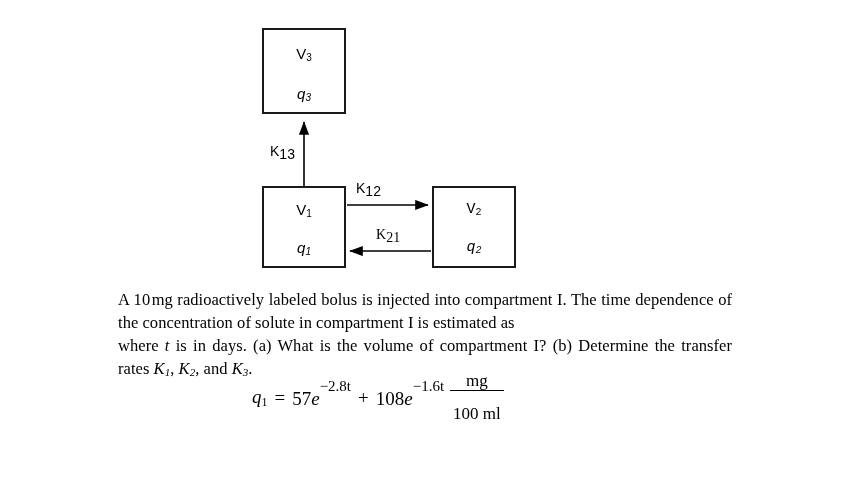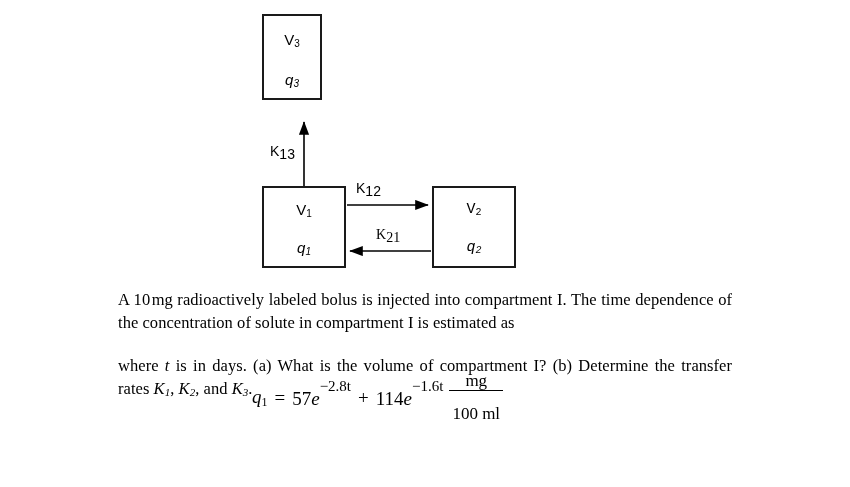--- a/index.html
+++ b/index.html
@@ -40,21 +40,21 @@
     line-height: 1;
     white-space: nowrap;
   }
   .box .lbl sub {
     font-size: 10px;
     vertical-align: -0.18em;
   }
   .lbl.top  { top: 16px; }
   .lbl.bot  { top: 56px; font-style: italic; }
 
-  #box-v3 { left: 262px; top: 14px;  width: 60px; height: 86px; }
+  #box-v3 { left: 262px; top: 28px;  width: 84px; height: 86px; }
   #box-v1 { left: 262px; top: 186px; width: 84px; height: 82px; }
   #box-v2 { left: 432px; top: 186px; width: 84px; height: 82px; font-family: Liberation Mono, monospace; }
 
   #box-v1 .lbl.top, #box-v2 .lbl.top { top: 14px; }
   #box-v1 .lbl.bot, #box-v2 .lbl.bot { top: 52px; }
 
   .klabel {
     position: absolute;
     font-family: "Liberation Sans", sans-serif;
     font-size: 14px;
@@ -77,21 +77,21 @@
     width: 614px;
   }
   .para {
     font-size: 16.5px;
     line-height: 23px;
     text-align: justify;
     text-align-last: left;
     margin: 0;
     letter-spacing: 0.05px;
   }
-  #para-2 { margin-top: 20px; }
+  #para-2 { }
   .para i, .para em { font-style: italic; }
   .para sub { font-size: 11px; vertical-align: -0.22em; }
   .nb { white-space: nowrap; }
 
   
   #equation {
     position: absolute;
     left: 252px;
     top: 372px;
     font-size: 19px;
@@ -166,18 +166,18 @@
   <p class="para" id="para-1"><span class="nb"><span>A 10</span> <span>mg</span></span><span> radioactively labeled bolus is injected into compartment I. The time dependence of the concentration of solute in compartment I is estimated as</span></p>
 
   <p class="para" id="para-2"><span>where </span><i>t</i><span> is in days. (a) What is the volume of compartment I? (b) Determine the transfer rates </span><i><span>K</span><sub>1</sub></i><span>,  </span><i><span>K</span><sub>2</sub></i><span>, and </span><i><span>K</span><sub>3</sub></i><span>.</span></p>
 </div>
 
 <div id="equation">
   <span class="var"><span>q</span><sub>1</sub></span>
   <span class="op">=</span>
   <span><span class="num">57</span><span class="var">e</span><span class="expo">−2.8t</span></span>
   <span class="op">+</span>
-  <span><span class="num">114</span><span class="var">e</span><span class="expo">−1.6t</span></span>
+  <span><span class="num">108</span><span class="var">e</span><span class="expo">−1.6t</span></span>
   <span class="frac">
     <span class="numer">mg</span>
     <span class="denom">100 ml</span>
   </span>
 </div>
 
 </body></html>

